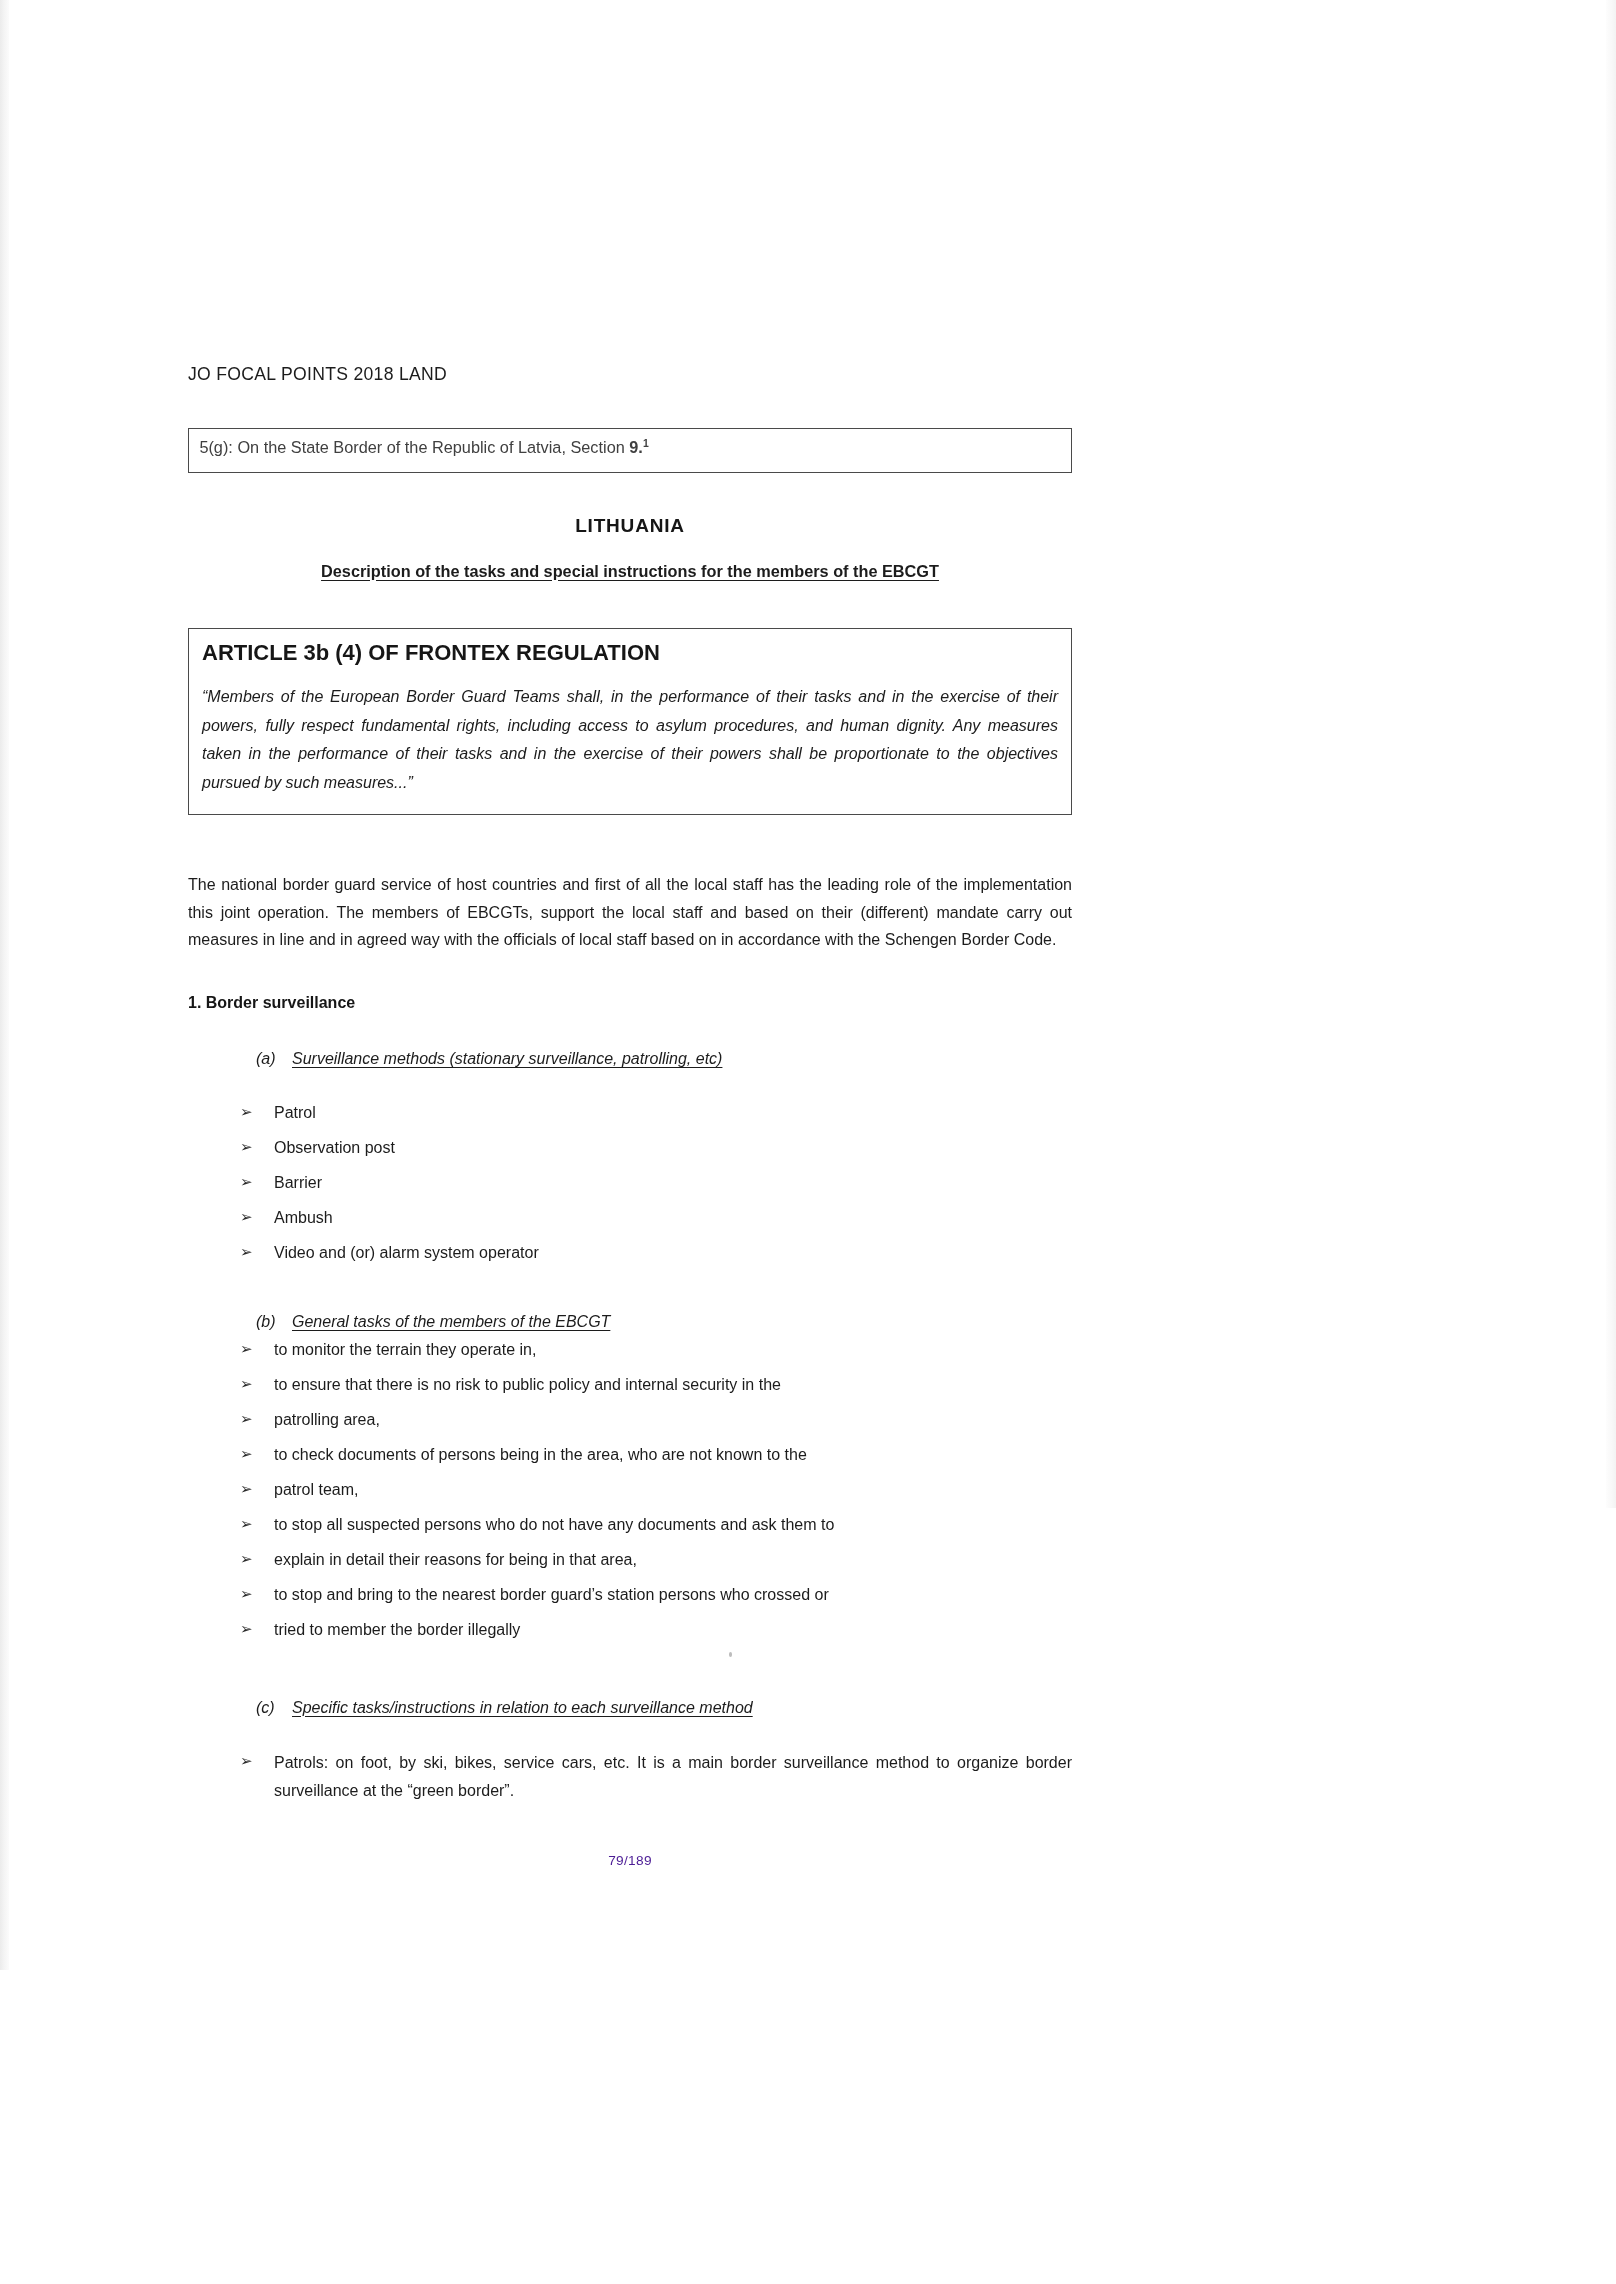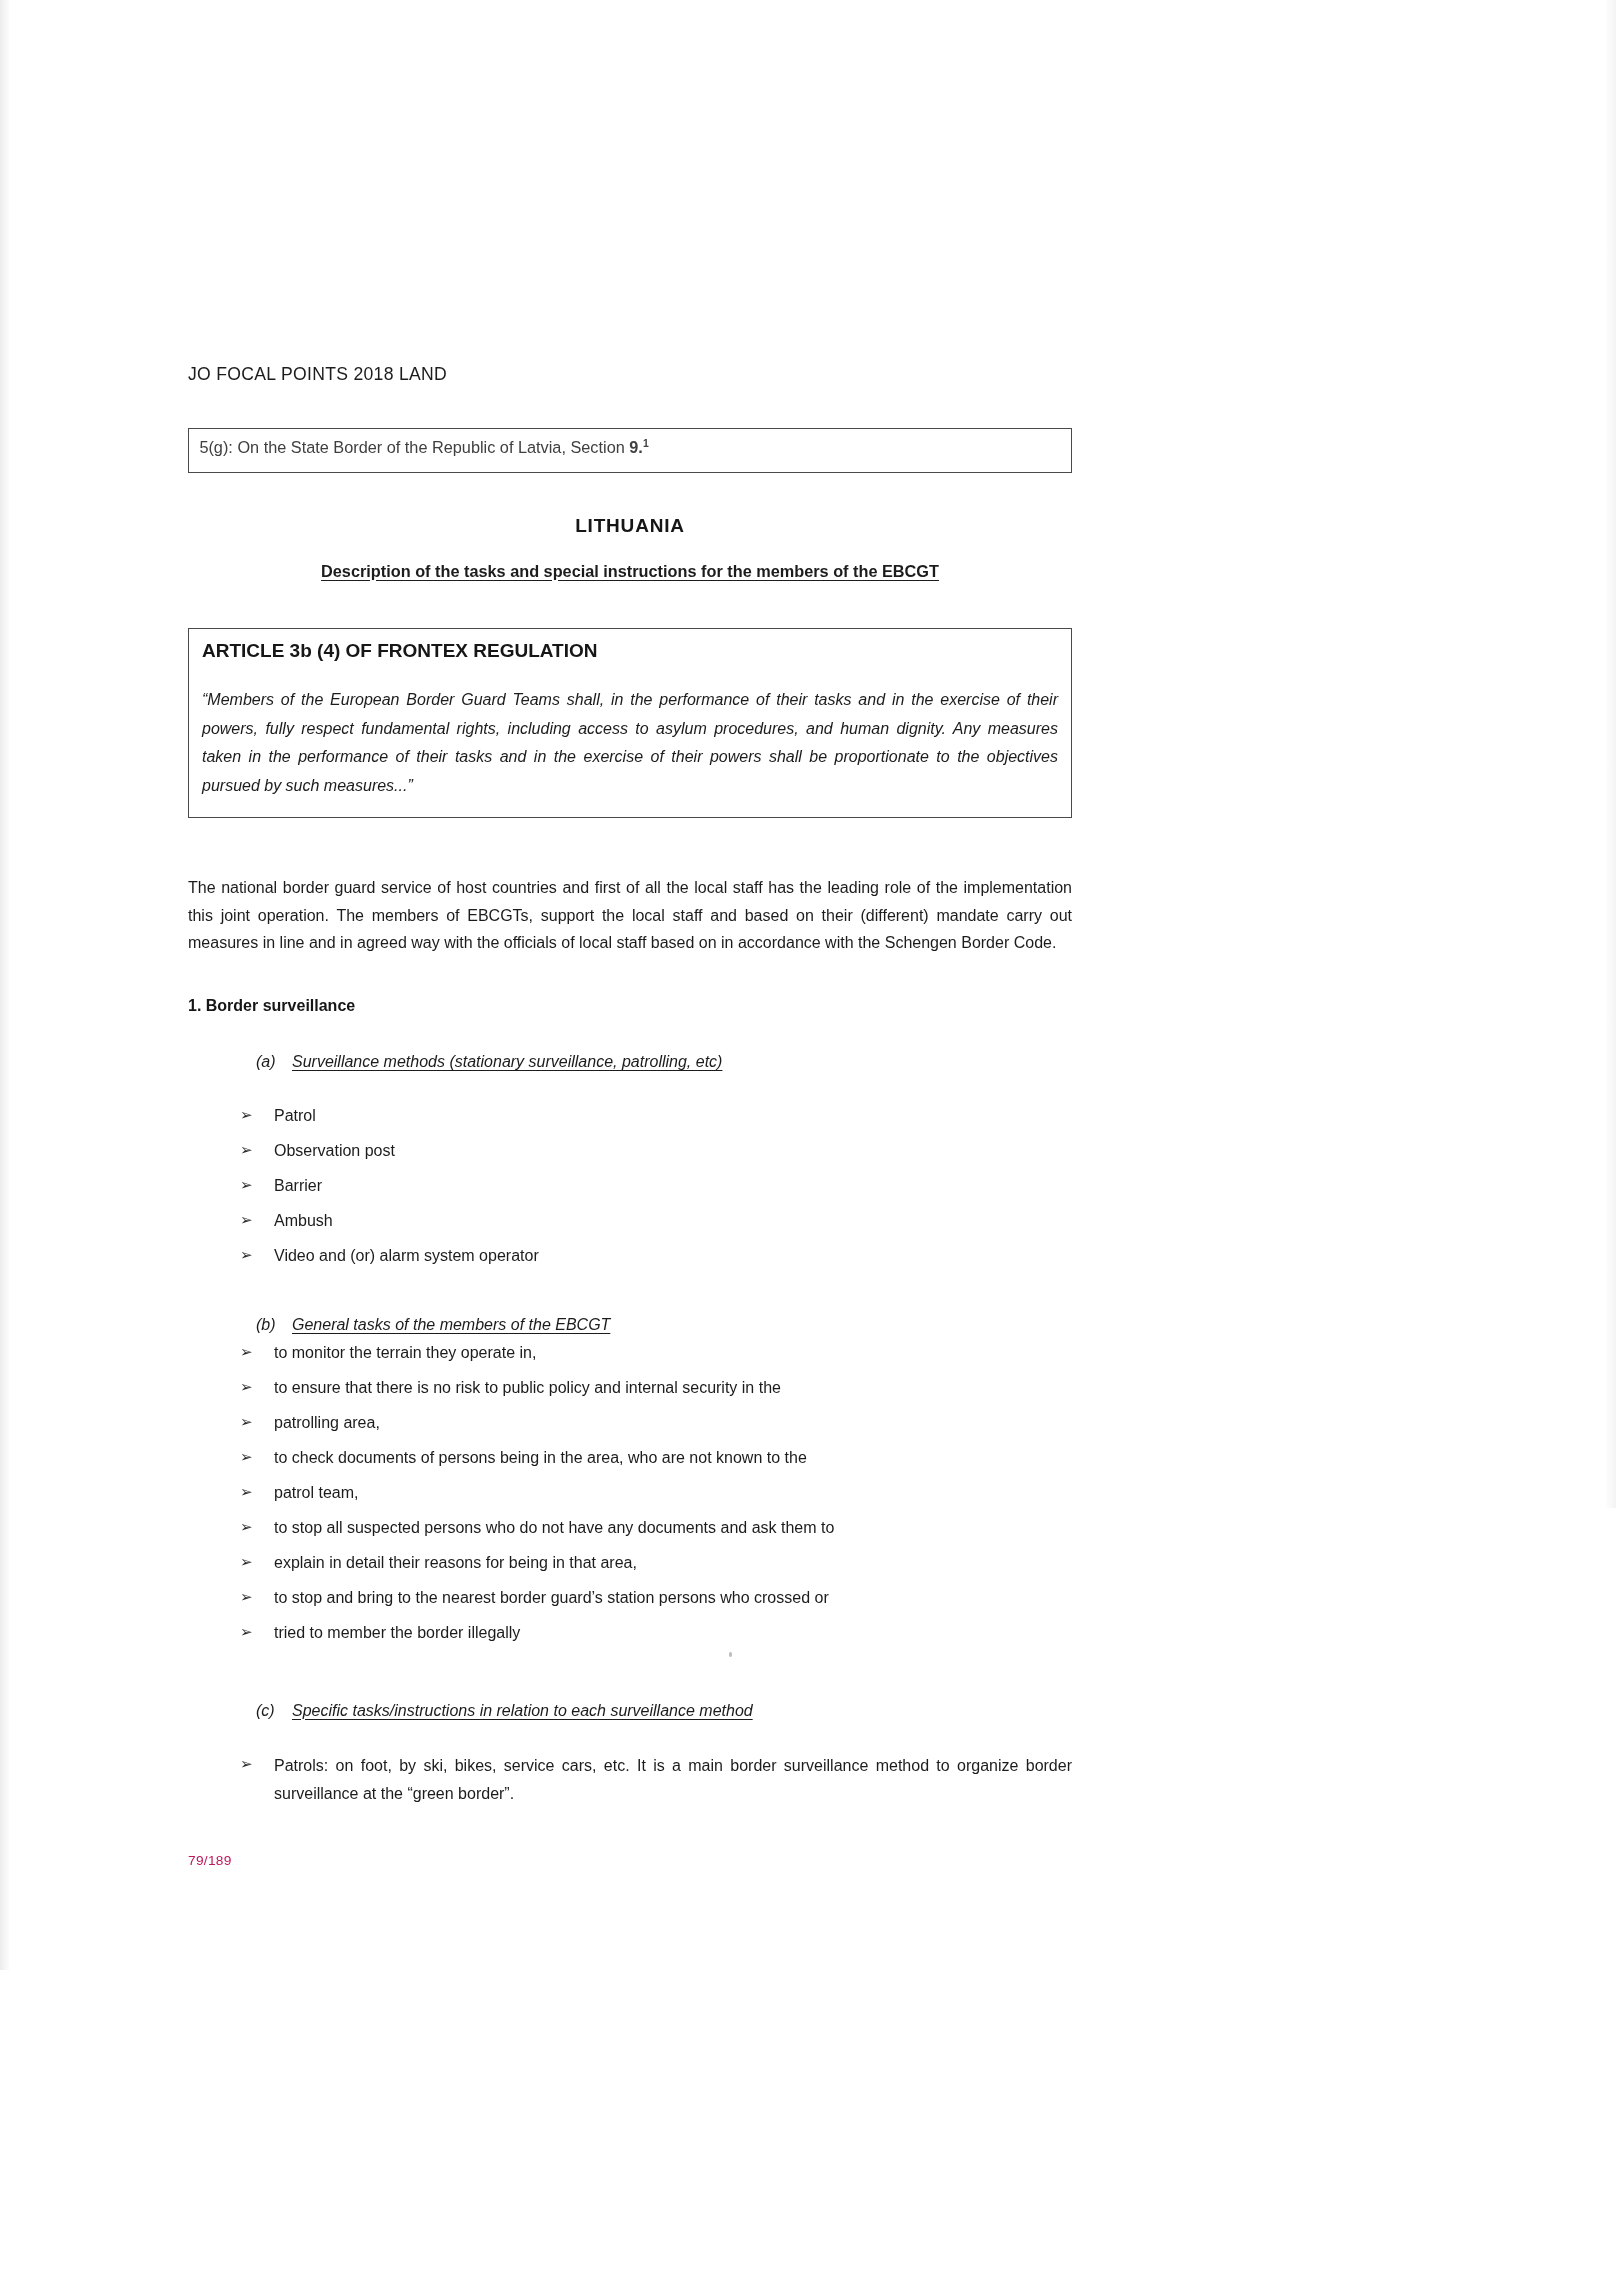--- a/index.html
+++ b/index.html
@@ -95,24 +95,24 @@
     color: #1c1c1c;
     margin-bottom: 47px;
   }
 
   .box-article {
     padding: 11.7px 13px 17px 13px;
     margin-bottom: 56px;
   }
 
   .article-heading {
-    font-size: 19px;
+    font-size: 22px;
     font-weight: bold;
     color: #161616;
-    margin-bottom: 24px;
+    margin-bottom: 17px;
   }
 
   .article-quote {
     font-size: 16px;
     font-style: italic;
     line-height: 1.78;
     text-align: justify;
     color: #1c1c1c;
   }
 
@@ -202,23 +202,23 @@
     height: 4.6px;
     background: #bdbdbd;
     border-radius: 50%;
   }
 
   .page-footer {
     position: absolute;
     left: 188px;
     top: 1853px;
     width: 884px;
-    text-align: left;
+    text-align: center;
     font-size: 13.7px;
-    color: #be185d;
+    color: #4c1d95;
     letter-spacing: 0.3px;
   }
 </style>
 </head>
 <body>
 
 <div class="page">
 
   <div class="scan-edge-left"></div>
   <div class="scan-edge-right"></div>

